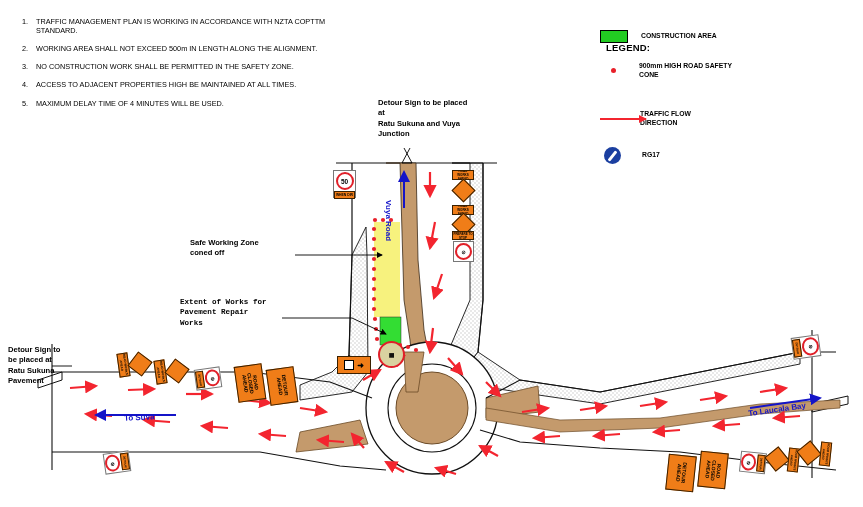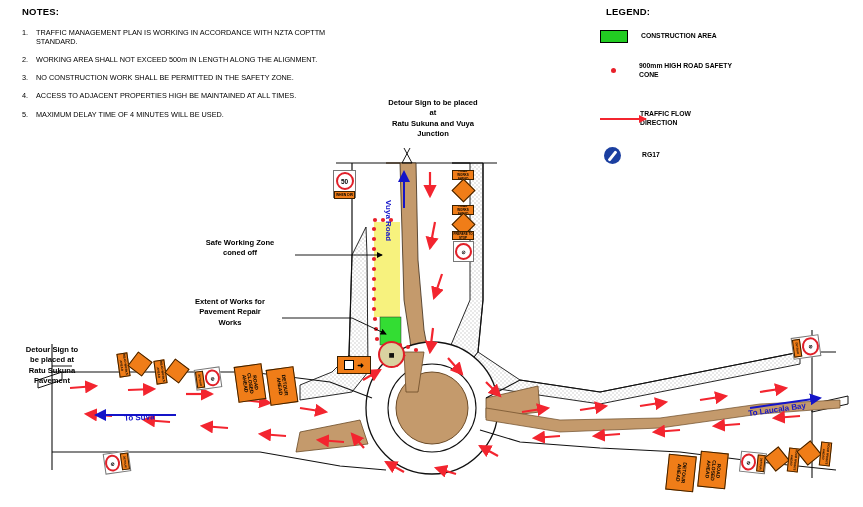--- a/index.html
+++ b/index.html
@@ -10,38 +10,38 @@
   #notes{position:absolute;left:22px;top:6px;width:340px;}
   #notes .hd{font-size:9.5px;font-weight:bold;letter-spacing:.2px;}
   #notes ol{list-style:none;margin:0;padding:0;margin-top:11px;}
   #notes li{font-size:7.3px;line-height:1.25;margin-bottom:9px;
             display:flex;gap:4px;}
   #notes li .num{width:10px;flex:0 0 10px;}
   #notes li .txt{flex:1;}
 
   
   #legend{position:absolute;left:606px;top:6px;width:250px;}
-  #legend .hd{font-size:9.5px;font-weight:bold;letter-spacing:.2px;}
+  #legend .hd{font-size:9.5px;font-weight:bold;letter-spacing:.2px;margin-top:36px;}
   .lg-row{position:absolute;display:flex;align-items:center;}
   .lg-txt{font-size:6.8px;line-height:1.3;font-weight:bold;white-space:pre-line;}
   .lg-swatch{width:26px;height:11px;background:#22cc22;border:1px solid #000;}
   .lg-cone{width:5px;height:5px;border-radius:50%;background:#e8202a;}
   .lg-arrow{width:46px;height:2px;background:#f3252f;position:relative;}
   .lg-arrow:after{content:"";position:absolute;right:-1px;top:-3px;
     border-left:8px solid #f3252f;border-top:4px solid transparent;
     border-bottom:4px solid transparent;}
   .lg-rg17{width:17px;height:17px;border-radius:50%;background:#1b3fa0;
     position:relative;}
   .lg-rg17:after{content:"";position:absolute;left:7px;top:2.5px;width:3px;
     height:12px;background:#fff;transform:rotate(38deg);border-radius:1px;}
 
   
   .callout{position:absolute;font-size:7.6px;font-weight:bold;line-height:1.35;
            color:#000;}
-  .ca-r{text-align:center;}
+  .ca-r{text-align:left;}
 
   
   #map{position:absolute;left:0;top:0;width:863px;height:507px;}
 
   
   .roadname{position:absolute;font-size:8px;font-weight:bold;color:#1414c8;
             white-space:nowrap;}
 
   
   .sign{position:absolute;}
@@ -53,21 +53,20 @@
   .rndwht{background:#ffffff;border:1px solid #777;display:flex;
           align-items:center;justify-content:center;}
   .redring{border-radius:50%;border:2.2px solid #e02029;background:#fff;
            display:flex;align-items:center;justify-content:center;
            font-weight:bold;color:#000;}
 </style>
 </head>
 <body>
 
 <div id="notes">
-  <div class="hd">NOTES:</div>
   <ol>
     <li>
       <span class="num">1.</span>
       <span class="txt">TRAFFIC MANAGEMENT PLAN IS WORKING IN ACCORDANCE  WITH NZTA COPTTM STANDARD.</span>
       </li>
     <li>
       <span class="num">2.</span>
       <span class="txt">WORKING AREA SHALL NOT EXCEED 500m IN LENGTH  ALONG THE ALIGNMENT.</span>
       </li>
     <li>
@@ -240,21 +239,21 @@
     <path d="M52,366 L72,366"></path>
   </g>
 </svg>
 
 <div class="callout ca-r" style="left:378px;top:98px;width:110px;white-space:pre-line;">Detour Sign to be placed
 at
 Ratu Sukuna and Vuya
 Junction</div>
 <div class="callout ca-r" style="left:190px;top:238px;width:100px;white-space:pre-line;">Safe Working Zone
 coned off</div>
-<div class="callout ca-r" style="left:180px;top:297px;width:100px;white-space:pre-line;">Extent of Works for
+<div class="callout ca-r" style="left:180px;top:297px;width:100px;white-space:pre-line;font-family:Liberation Mono, monospace;">Extent of Works for
 Pavement Repair
 Works</div>
 <div class="callout ca-r" style="left:8px;top:345px;width:88px;white-space:pre-line;">Detour Sign to
 be placed at
 Ratu Sukuna
 Pavement</div>
 
 <div class="roadname" style="left:393px;top:200px;transform:rotate(90deg);transform-origin:left top;">Vuya Road</div>
 <div class="roadname" style="left:124px;top:413px;transform:rotate(-3deg);">To Suva</div>
 <div class="roadname" style="left:748px;top:405px;transform:rotate(-8deg);">To Laucala Bay</div>

